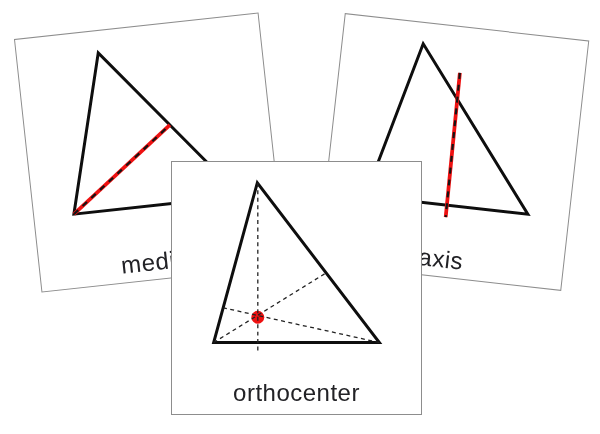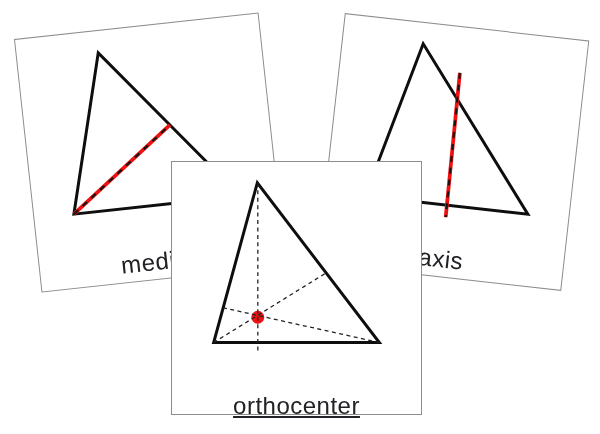--- a/index.html
+++ b/index.html
@@ -33,21 +33,21 @@
     position:absolute;left:0;right:0;
     text-align:center;
     font-size:24px;
     letter-spacing:0.5px;
     line-height:26px;
     color:var(--text);
     white-space:nowrap;
   }
   .card-median .label{top:223px;}
   .card-axis .label{top:220px;}
-  .card-ortho .label{top:231px;text-decoration:underline;}
+  .card-ortho .label{top:218px;}
   .tri{fill:none;stroke:var(--line);stroke-width:3;stroke-linejoin:miter;}
   .redline{stroke:var(--red);stroke-width:3.8;fill:none;}
   .dashover{stroke:#141414;stroke-width:2.2;stroke-dasharray:6 6;fill:none;}
   .alt{stroke:#222222;stroke-width:1.3;stroke-dasharray:4 3.5;fill:none;}
   .dot{fill:var(--red);stroke:none;}
 </style>
 </head>
 <body>
 
 <div class="scene">

